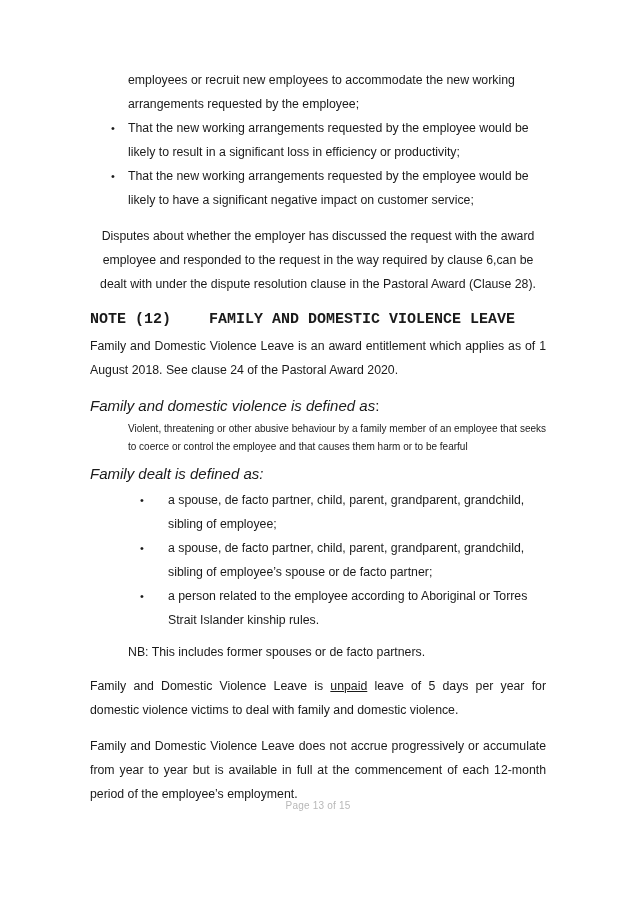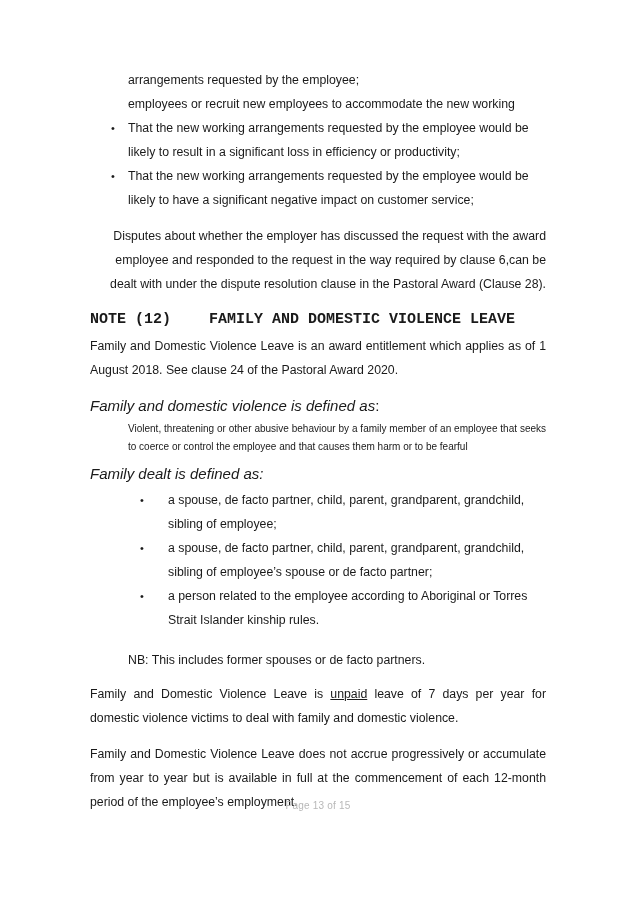--- a/index.html
+++ b/index.html
@@ -27,21 +27,21 @@
   }
   
   .para {
     font-size: 12.3px;
     line-height: 24px;
     margin: 0 0 12px 0;
     text-align: justify;
     text-justify: inter-word;
   }
   .para.ragged {
-    text-align: right;
+    text-align: center;
   }
   
   .cont-lines {
     margin-left: 38px;
     width: 418px;
     font-size: 12.3px;
     line-height: 24px;
     text-align: left;
     margin-bottom: 0;
   }
@@ -110,21 +110,21 @@
   
   .quote {
     margin: 2px 0 4px 38px;
     width: 418px;
     font-size: 10px;
     line-height: 18px;
     text-align: justify;
     text-justify: inter-word;
   }
   .nb-line {
-    margin: 16px 0 10px 38px;
+    margin: 8px 0 10px 38px;
     font-size: 12.3px;
     line-height: 24px;
     text-align: left;
   }
   .u { text-decoration: underline; }
   
   .footer {
     position: absolute;
     left: 0;
     top: 800px;
@@ -135,22 +135,22 @@
     letter-spacing: 0.2px;
   }
 </style>
 </head>
 <body>
 
 <div class="page">
   <div class="content">
 
     <div class="cont-lines">
+      <div>employees or recruit new employees to accommodate the new working</div>
       <div>arrangements requested by the employee;</div>
-      <div>employees or recruit new employees to accommodate the new working</div>
     </div>
 
     <ul class="bullets lvl1">
       <li>
         <span class="dot">•</span>
         <span>That the new working arrangements requested by the employee would be likely to result in a significant loss in efficiency or productivity;</span>
       </li>
       <li>
         <span class="dot">•</span>
         <span>That the new working arrangements requested by the employee would be likely to have a significant negative impact on customer service;</span>
@@ -179,21 +179,21 @@
         <span>a spouse, de facto partner, child, parent, grandparent, grandchild, sibling of employee’s spouse or de facto partner;</span>
       </li>
       <li>
         <span class="dot">•</span>
         <span>a person related to the employee according to Aboriginal or Torres Strait Islander kinship rules.</span>
       </li>
     </ul>
 
     <div class="nb-line">NB: This includes former spouses or de facto partners.</div>
 
-    <p class="para"><span>Family and Domestic Violence Leave is </span><span class="u">unpaid</span><span> leave of 7 days per year for domestic violence victims to deal with family and domestic violence.</span></p>
+    <p class="para"><span>Family and Domestic Violence Leave is </span><span class="u">unpaid</span><span> leave of 5 days per year for domestic violence victims to deal with family and domestic violence.</span></p>
 
 
     <p class="para">Family and Domestic Violence Leave does not accrue progressively or accumulate from year to year but is available in full at the commencement of each 12-month period of the employee’s employment.</p>
 
   </div>
 
   <div class="footer">Page 13 of 15</div>
 </div>
 
 </body></html>

